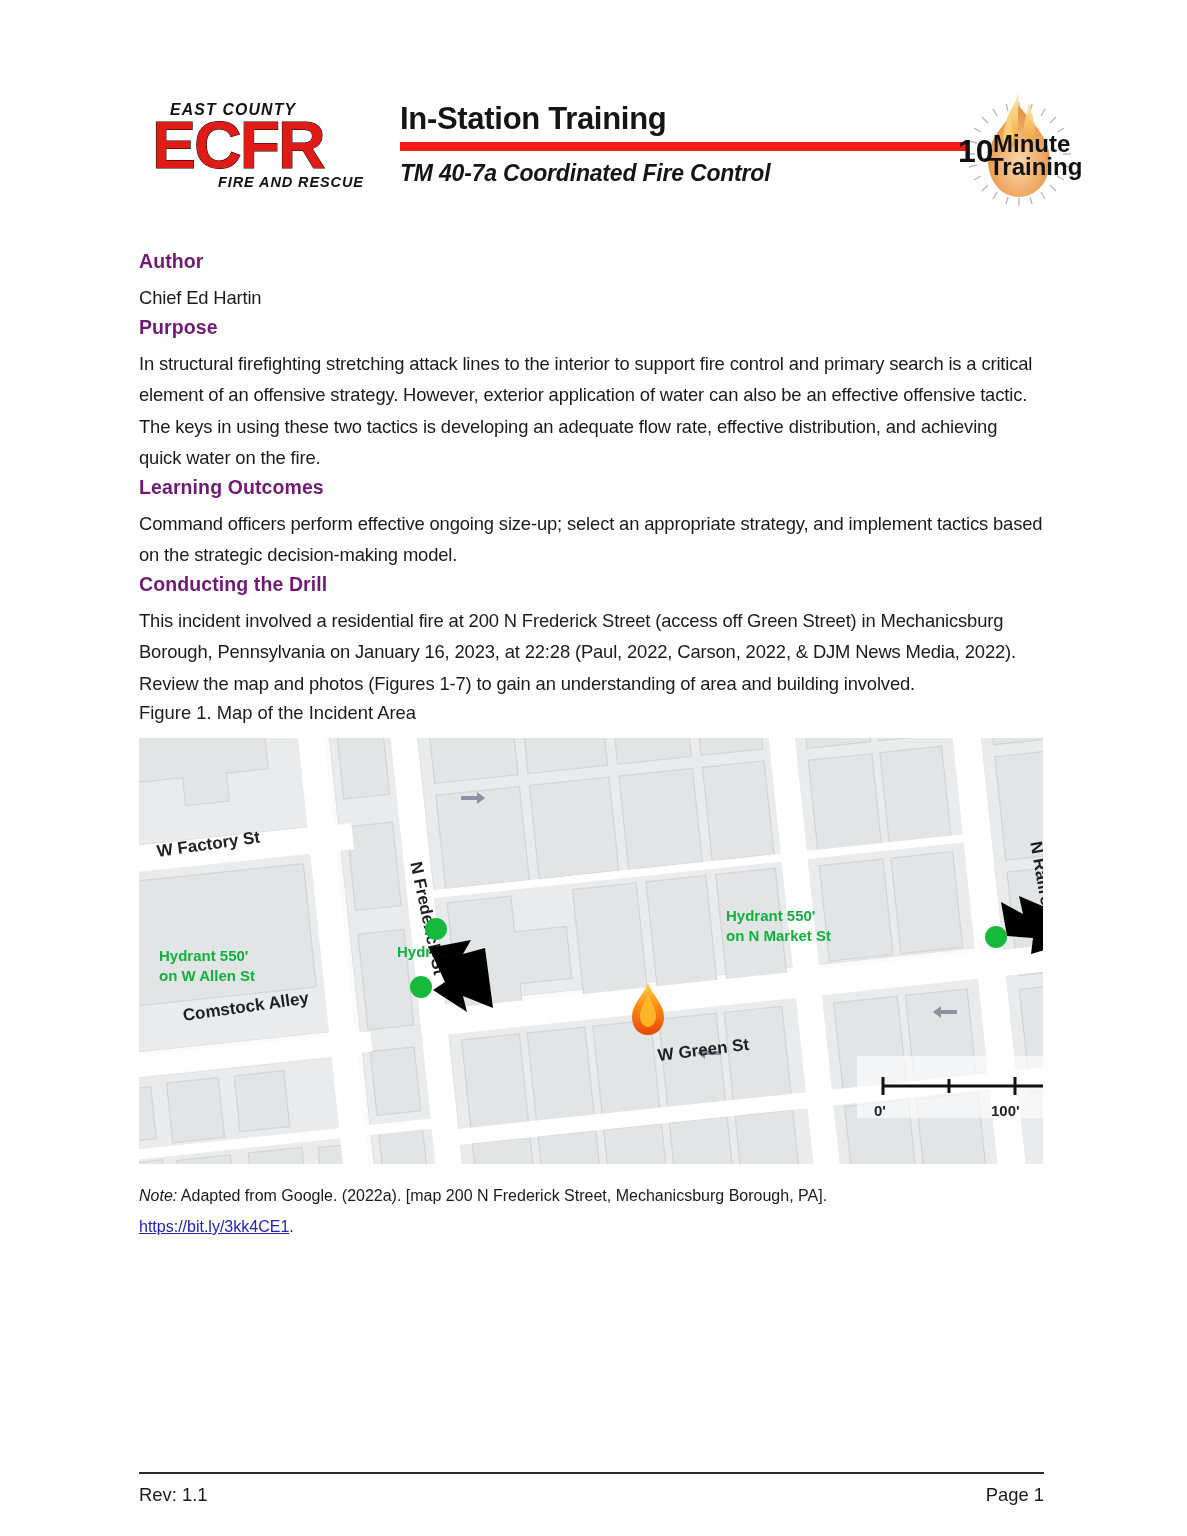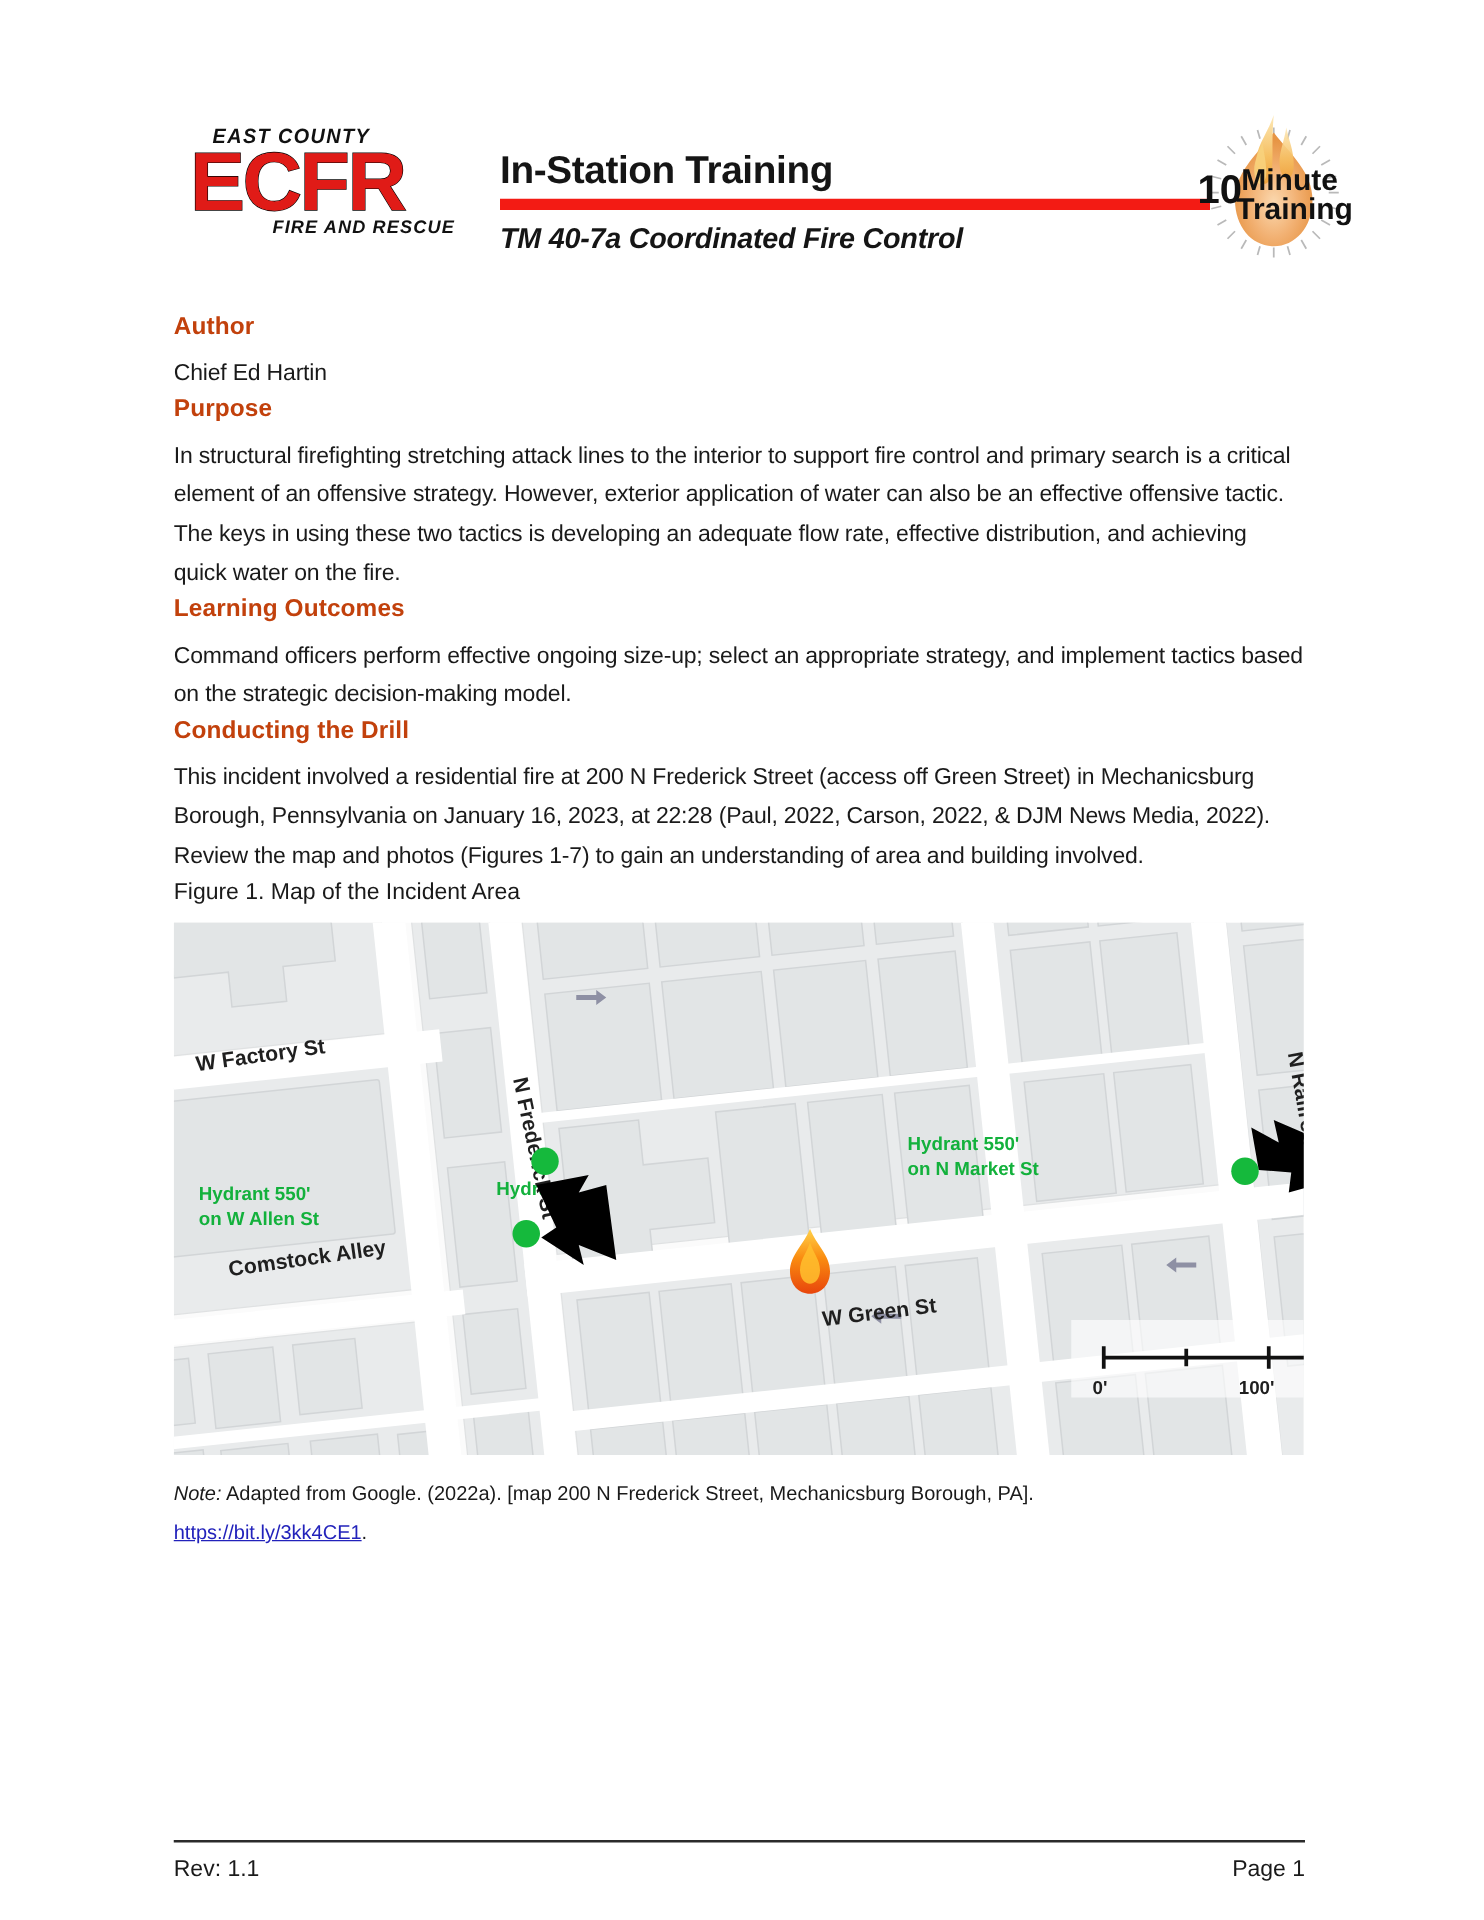--- a/index.html
+++ b/index.html
@@ -68,21 +68,21 @@
     font-weight: bold;
     font-style: italic;
     letter-spacing: 0.9px;
     color: #111111;
     font-family: "Liberation Sans", sans-serif;
   }
 
   .title-block {
     position: absolute;
     left: 400px;
-    top: 117px;
+    top: 100px;
     width: 568px;
   }
   .title-main {
     font-size: 31px;
     line-height: 38px;
     font-weight: bold;
     color: #151515;
     font-family: "Liberation Sans", sans-serif;
     letter-spacing: -0.3px;
   }
@@ -118,21 +118,21 @@
     position: absolute;
     left: 139px;
     top: 248px;
     width: 905px;
   }
   h2.section {
     margin: 0 0 8px 0;
     font-size: 19.5px;
     line-height: 26px;
     font-weight: bold;
-    color: #c2410c;
+    color: #701a75;
     font-family: "Liberation Sans", sans-serif;
     letter-spacing: 0.1px;
   }
   p.body-text {
     margin: 0;
     font-size: 18.4px;
     line-height: 31.5px;
     color: #1a1a1a;
     font-family: "Liberation Sans", sans-serif;
     letter-spacing: -0.15px;

